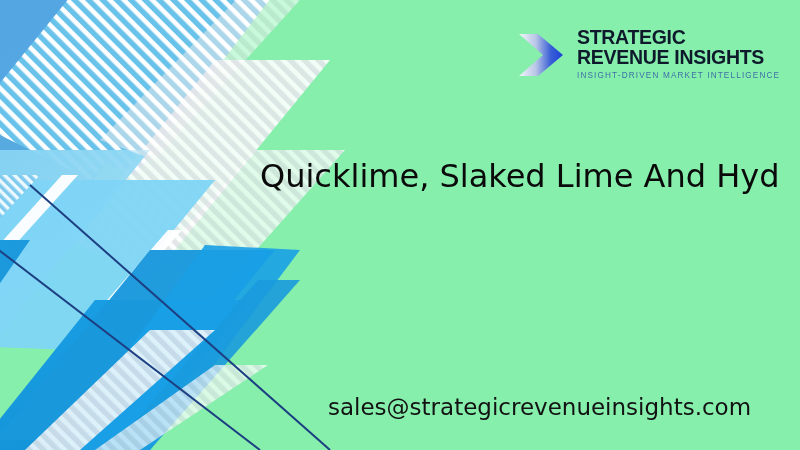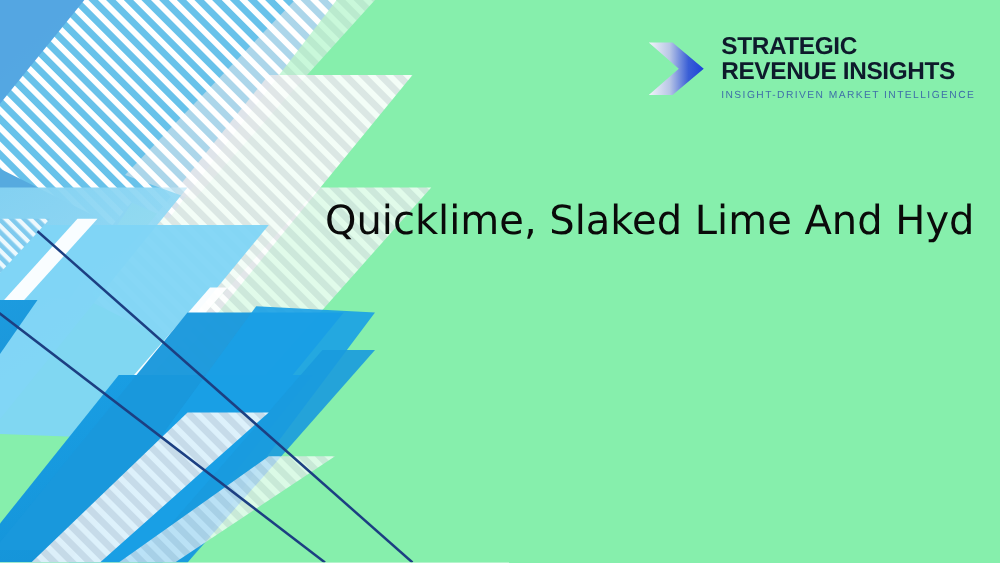--- a/index.html
+++ b/index.html
@@ -202,14 +202,15 @@
     </span>
     <span id="logo-text">
       <span class="logo-line">STRATEGIC</span>
       <span class="logo-line">REVENUE INSIGHTS</span>
       <span id="logo-tagline">INSIGHT-DRIVEN MARKET INTELLIGENCE</span>
     </span>
   </div>
 
   <div id="title">Quicklime, Slaked Lime And Hyd</div>
 
+  <div id="email">sales@strategicrevenueinsights.com</div>
 
 </div>
 
 </body></html>

